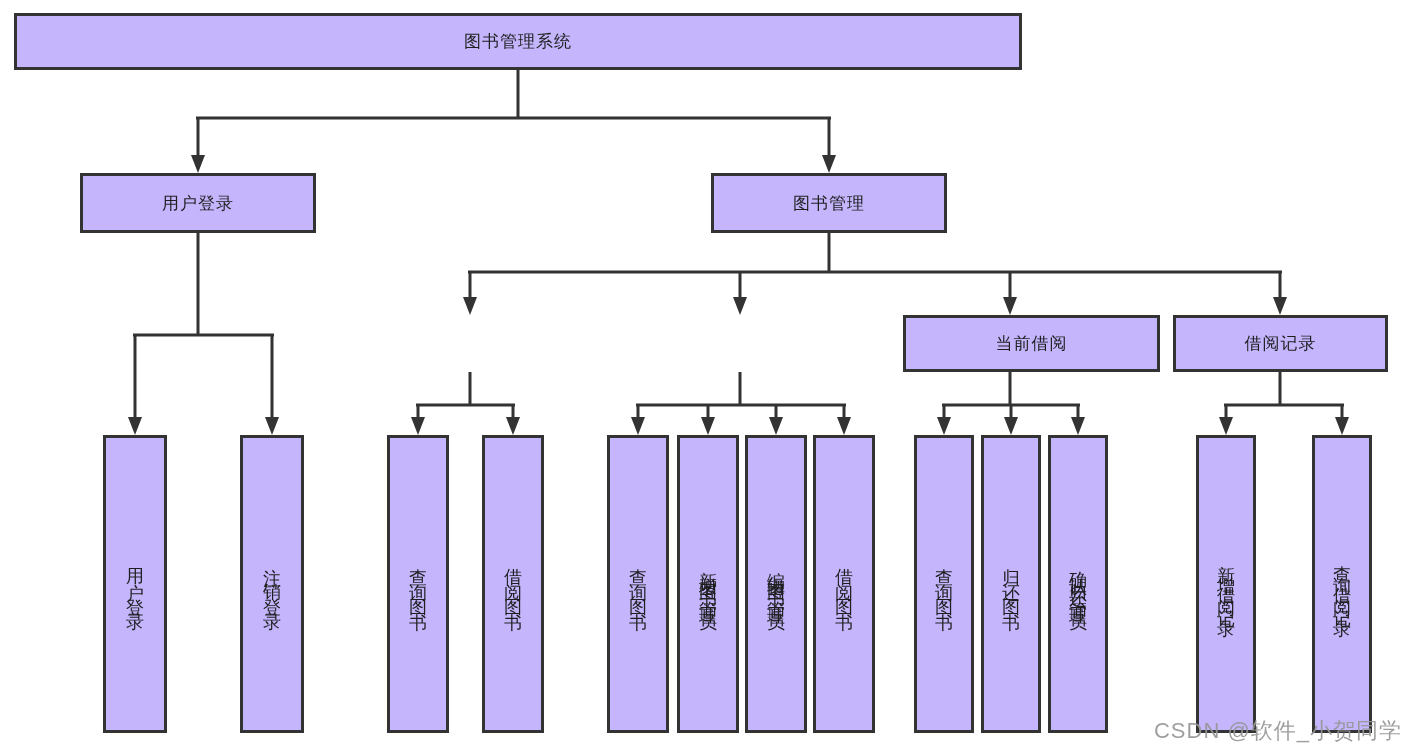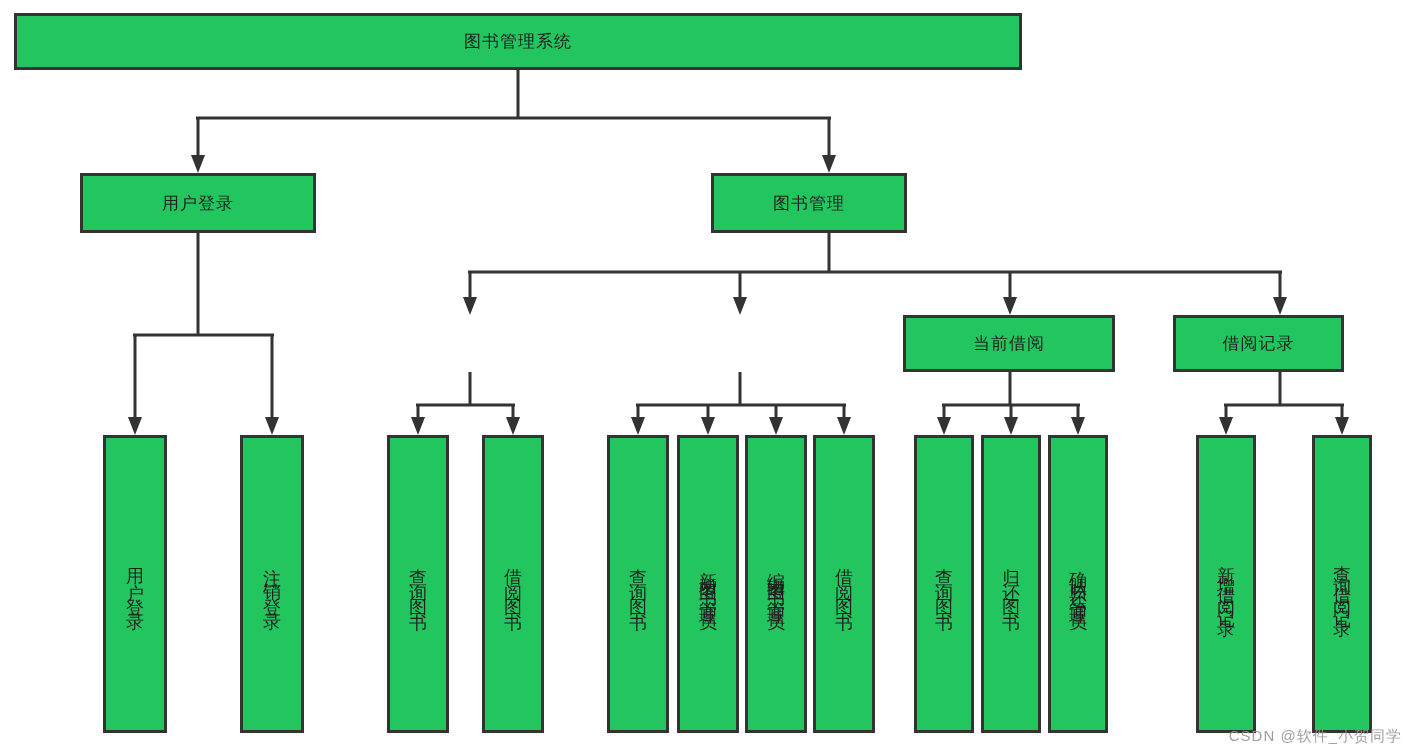--- a/index.html
+++ b/index.html
@@ -4,33 +4,33 @@
 <style>
   html,body{margin:0;padding:0;background:#fff;}
   .canvas{
     position:relative;width:1405px;height:747px;background:#ffffff;
     font-family:"Liberation Sans",sans-serif;overflow:hidden;
   }
   .connectors{position:absolute;left:0;top:0;width:1405px;height:747px;pointer-events:none;}
   .connectors line{stroke:#333333;stroke-width:3;}
   .connectors polygon{fill:#333333;stroke:none;}
   .box{
-    position:absolute;box-sizing:border-box;border:3px solid #333333;background:#22c55e;
+    position:absolute;box-sizing:border-box;border:3px solid #333333;background:#c4b5fd;
     display:flex;align-items:center;justify-content:center;color:#1f1f1f;
   }
   .box.h{font-size:17px;letter-spacing:1px;}
   .box.v .vlabel{
     writing-mode:vertical-rl;text-orientation:mixed;
     font-size:18px;line-height:1;display:block;
   }
   .v-sp-lg{letter-spacing:15px;}
   .v-sp-md{letter-spacing:11px;}
   .v-sp-sm{letter-spacing:6px;}
   .watermark{
-    position:absolute;right:3px;bottom:1px;font-size:15px;letter-spacing:1px;
+    position:absolute;right:3px;bottom:1px;font-size:22px;letter-spacing:1px;
     z-index:5;opacity:0.92;white-space:nowrap;
   }
 </style>
 </head>
 <body>
 
 <div class="canvas">
 
   <svg class="connectors" viewBox="0 0 1405 747">
 
@@ -92,28 +92,28 @@
     <polygon points="1335,417 1349,417 1342,435"></polygon>
   </svg>
 
   <div class="box h" style="left:14px;top:13px;width:1008px;height:57px">
     <span>图书管理系统</span>
   </div>
 
   <div class="box h" style="left:80px;top:173px;width:236px;height:60px">
     <span>用户登录</span>
   </div>
-  <div class="box h" style="left:711px;top:173px;width:196px;height:60px">
+  <div class="box h" style="left:711px;top:173px;width:236px;height:60px">
     <span>图书管理</span>
   </div>
 
-  <div class="box h" style="left:903px;top:315px;width:212px;height:57px">
+  <div class="box h" style="left:903px;top:315px;width:257px;height:57px">
     <span>当前借阅</span>
   </div>
-  <div class="box h" style="left:1173px;top:315px;width:171px;height:57px">
+  <div class="box h" style="left:1173px;top:315px;width:215px;height:57px">
     <span>借阅记录</span>
   </div>
 
   <div class="box v" style="left:103px;top:435px;width:64px;height:298px">
     <span class="vlabel v-sp-lg">用户登录</span>
   </div>
   <div class="box v" style="left:240px;top:435px;width:64px;height:298px">
     <span class="vlabel v-sp-lg">注销登录</span>
   </div>
 

